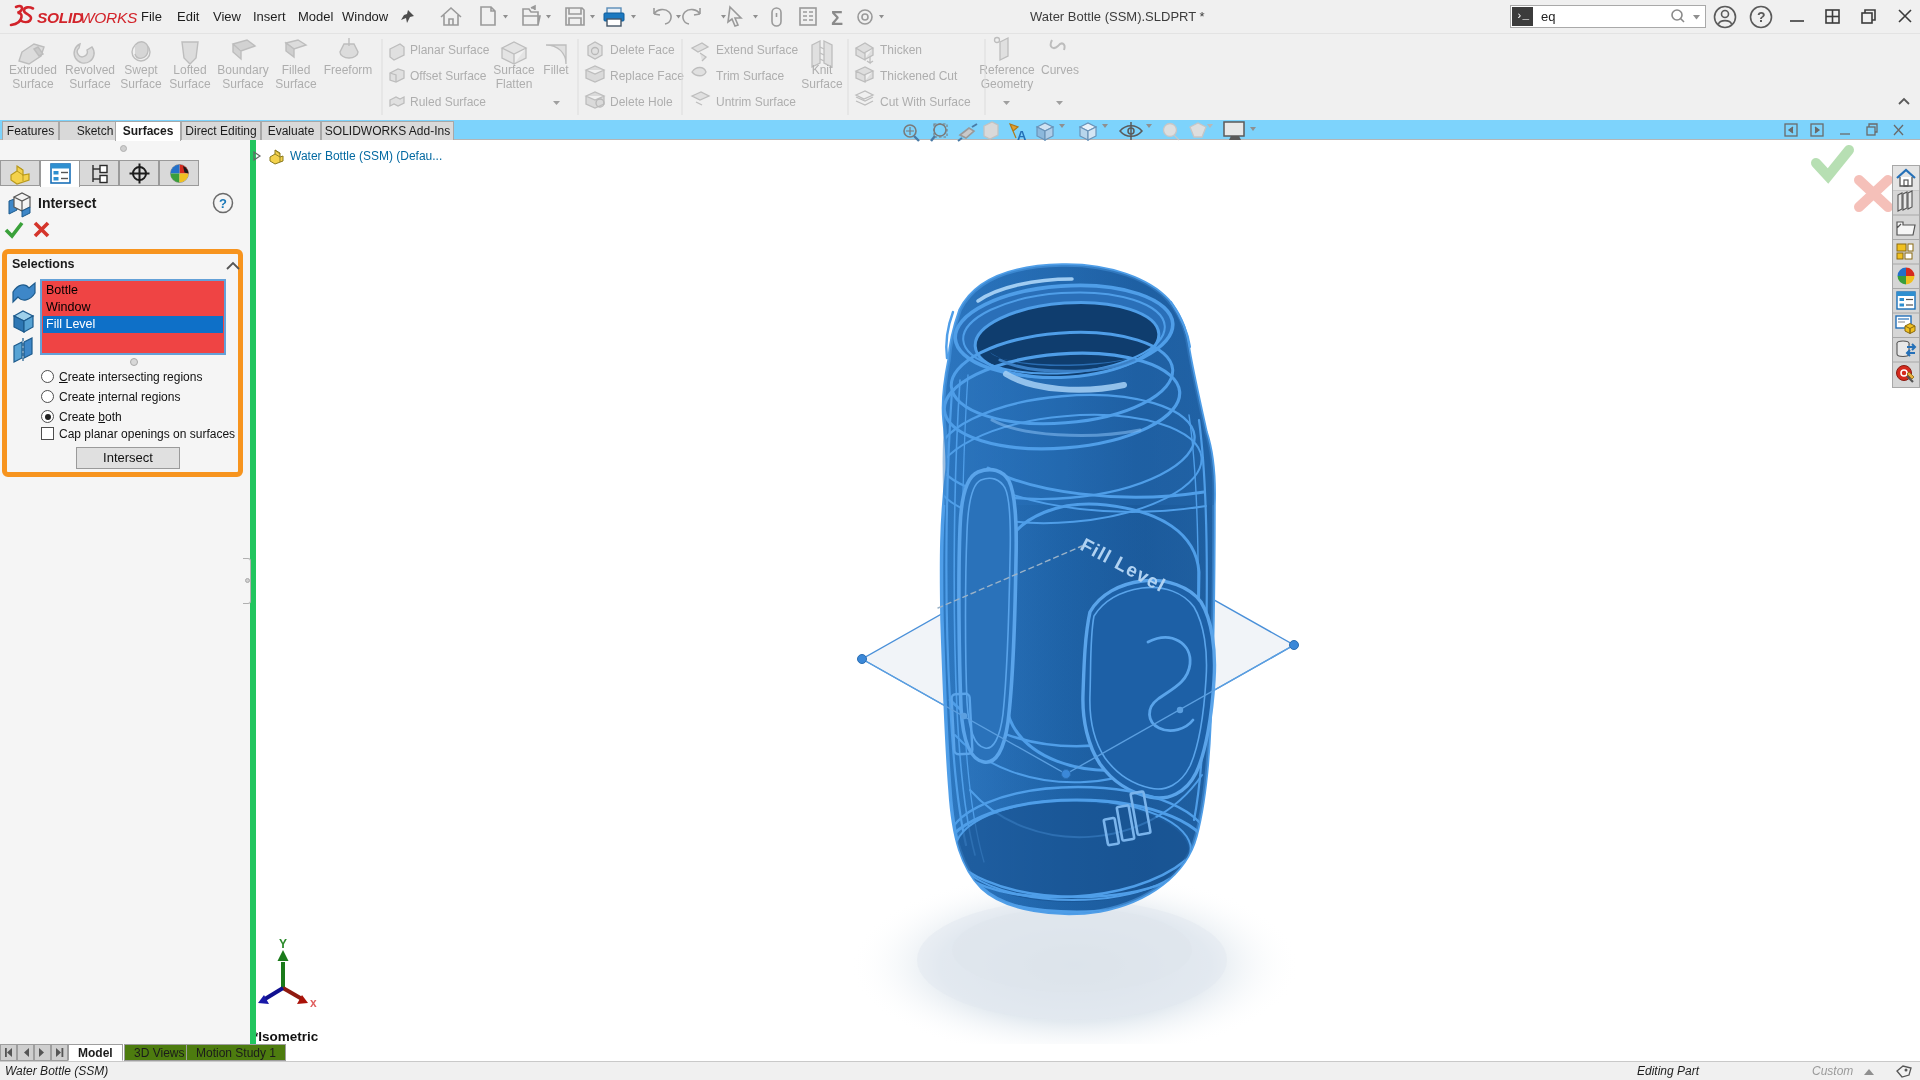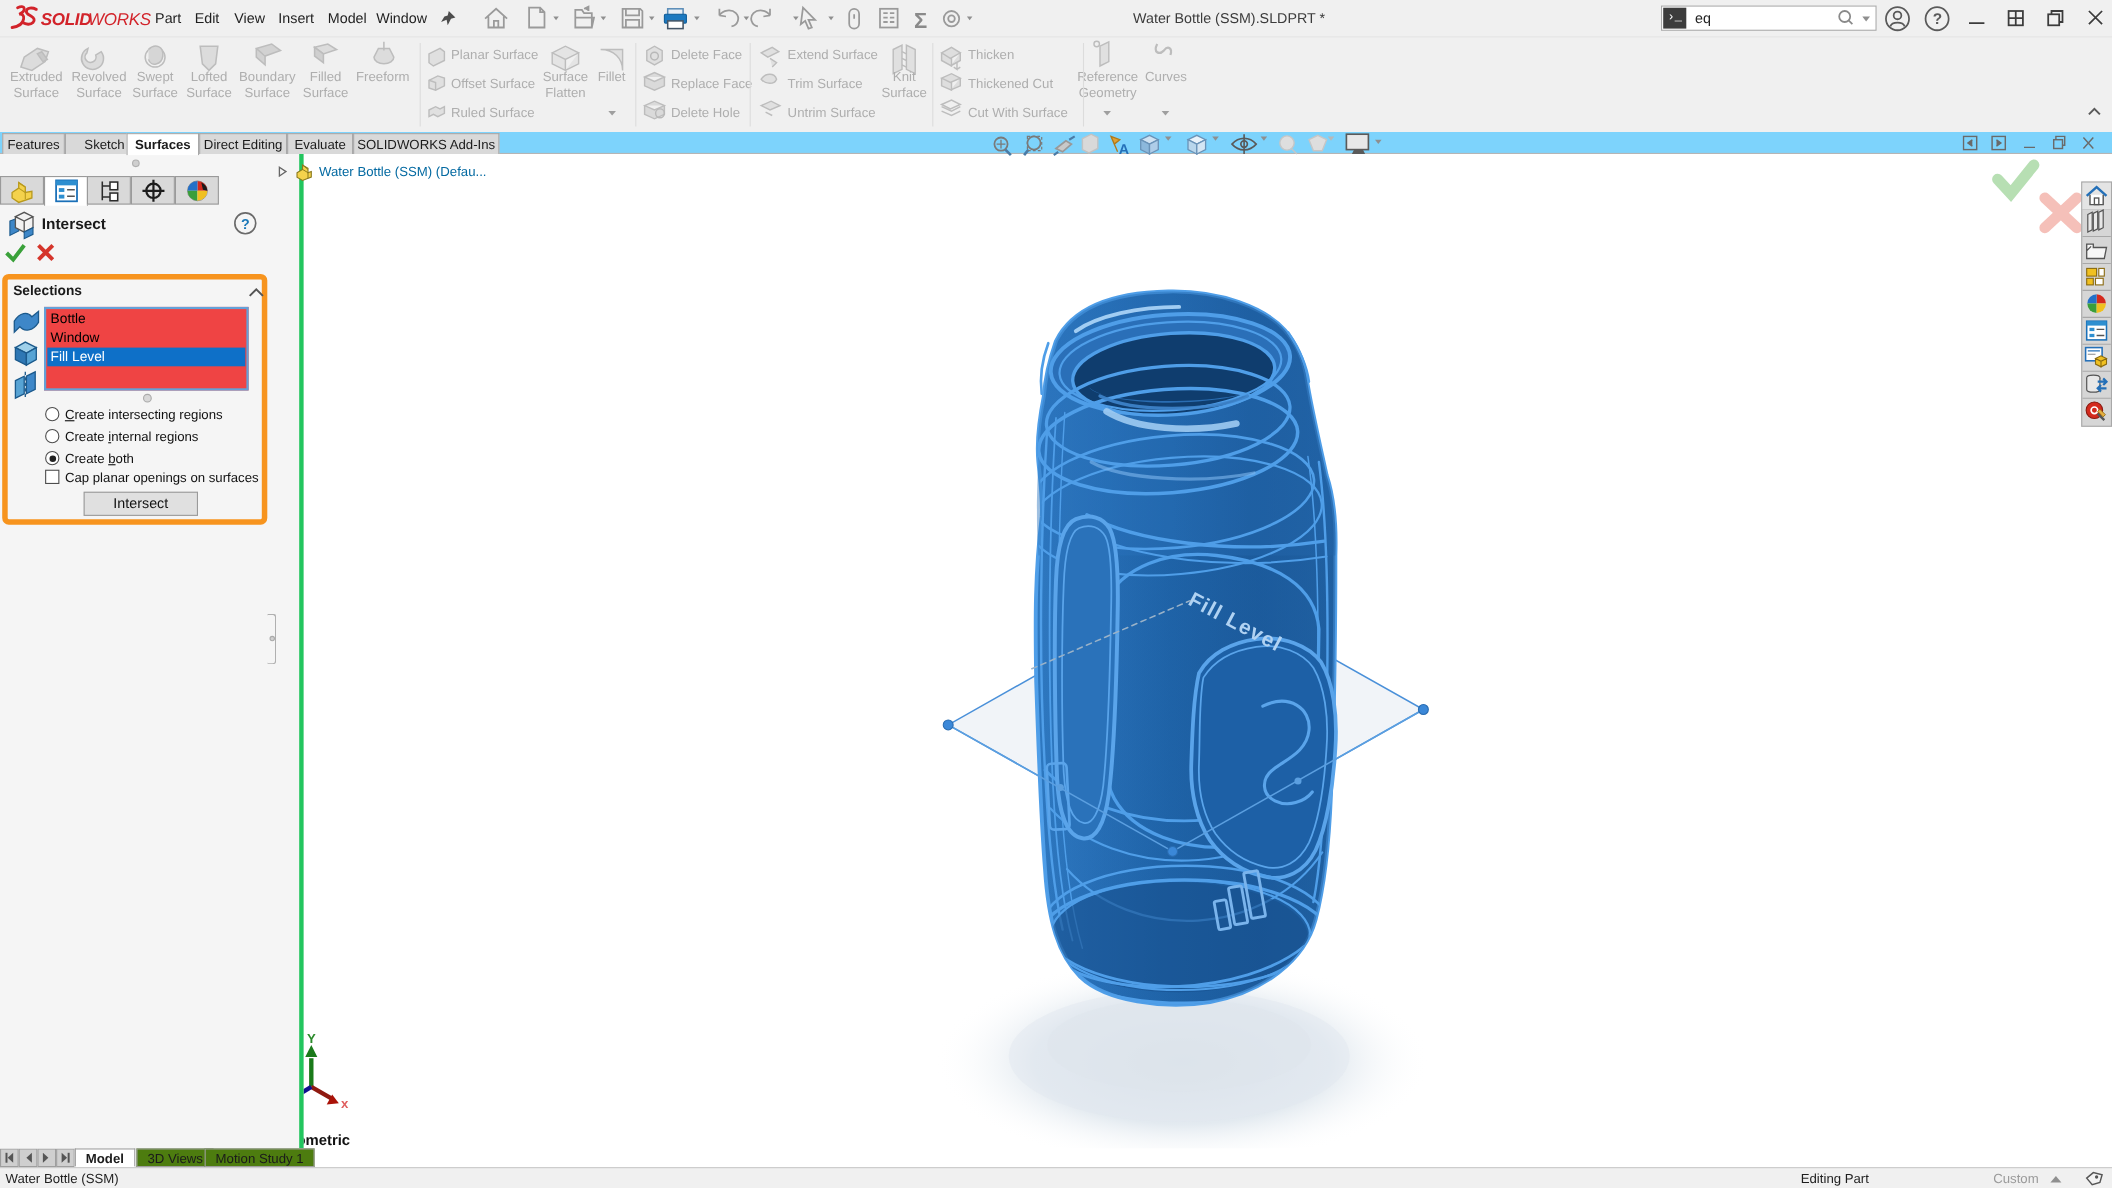--- a/index.html
+++ b/index.html
@@ -12,28 +12,28 @@
   #doctitle { position:absolute; top:0; height:33px; line-height:33px; font-size:13px; color:#3c3c3c; }
   
   #ribbon { left:0; top:33px; width:1920px; height:87px; background:#f0f0f0; border-top:1px solid #e3e3e3; }
   
   #tabrow { left:0; top:120px; width:1920px; height:20px; background:#7dd3fc; border-bottom:1px solid #b5b5b5;}
   .rtab { position:absolute; top:1px; height:19px; line-height:18px; font-size:12px; color:#1b1b1b; background:#d9d9d9; border:1px solid #a8a8a8; border-bottom:none; text-align:center; white-space:nowrap; }
   .rtab.active { background:#fff; font-weight:bold; height:20px; z-index:3; }
   
   #main { left:0; top:140px; width:1920px; height:904px; }
   
-  #pm { position:absolute; left:0; top:0; width:276px; height:904px; background:#f5f5f5; border-right:4px solid #22c55e; }
+  #pm { position:absolute; left:0; top:0; width:256px; height:904px; background:#f5f5f5; border-right:6px solid #22c55e; }
   .pmtab { position:absolute; top:0; width:40px; height:26px; background:#d9d9d9; border:1px solid #9a9a9a; }
   .pmtab.active { background:#fff; border-bottom:none; height:27px; }
   #selbox { position:absolute; left:2px; top:109px; width:241px; height:228px; border:5px solid #f7941e; border-radius:6px; }
   .radio { position:absolute; width:13px; height:13px; border:1px solid #4d4d4d; border-radius:50%; background:#fff; }
   .slabel { position:absolute; font-size:12px; color:#111; height:16px; line-height:16px; white-space:nowrap; }
   
-  #statusbar { left:0; top:1061px; width:1920px; height:19px; background:#f0f0f0; border-top:1px solid #c9c9c9; font-size:12px; color:#1e1e1e; }
+  #statusbar { left:0; top:1061px; width:1920px; height:19px; background:#f0f0f0; border-top:1px solid #c9c9c9; font-size:12px; color:#1e1e1e;font-style:italic; }
   
   .btab { position:absolute; font-size:12px; color:#1b1b1b; height:17px; line-height:16px; background:#4d7c0f; border:1px solid #9e9e9e; padding:0 9px; }
   text { font-family:"Liberation Sans", sans-serif; }
 </style>
 </head>
 <body>
 
 <svg id="vpsvg" class="abs" style="left:0;top:0;z-index:1" width="1920" height="1080" viewBox="0 0 1920 1080">
   <defs>
     <linearGradient id="bodyg" x1="0" y1="0" x2="1" y2="0">
@@ -171,21 +171,21 @@
 </svg>
 
 <div id="titlebar" class="abs" style="z-index:5">
 
   <svg class="abs" style="left:8px;top:4px" width="135" height="26" viewBox="0 0 135 26">
     <path d="M3 21 C9 20 13 17 13.5 13 C14 10 12 8.5 9.5 9 C12.5 7.5 14.5 5.5 14 3.5 C13.6 1.8 11 1.6 8 3" fill="none" stroke="#d2232a" stroke-width="2.6" stroke-linecap="round"></path>
     <path d="M25 4.5 C21 2.5 16.5 3 16 6 C15.5 8.6 18.5 9.6 20.5 10.8 C23 12.2 24 14.4 22 16.5 C19.8 18.8 15.5 18.3 12.5 16.5" fill="none" stroke="#d2232a" stroke-width="2.6" stroke-linecap="round"></path>
     <text x="29" y="19" font-size="15.5" font-weight="bold" font-style="italic" fill="#d2232a" letter-spacing="-0.3">SOLID</text>
     <text x="72" y="19" font-size="15.5" font-style="italic" fill="#d2232a" letter-spacing="-0.3">WORKS</text>
   </svg>
-  <div class="menuitem" style="left:141px">Part</div>
+  <div class="menuitem" style="left:141px">File</div>
   <div class="menuitem" style="left:177px">Edit</div>
   <div class="menuitem" style="left:213px">View</div>
   <div class="menuitem" style="left:253px">Insert</div>
   <div class="menuitem" style="left:298px">Model</div>
   <div class="menuitem" style="left:342px">Window</div>
   <svg class="abs" style="left:398px;top:8px" width="18" height="18" viewBox="0 0 18 18">
     <path d="M10 2 L16 8 L12 9 L9 15 L8 10 L3 12 L6 7 L9 6 Z" fill="#4d4d4d"></path>
   </svg>
 
   <svg class="abs" style="left:435px;top:4px" width="480" height="26" viewBox="0 0 480 26">

